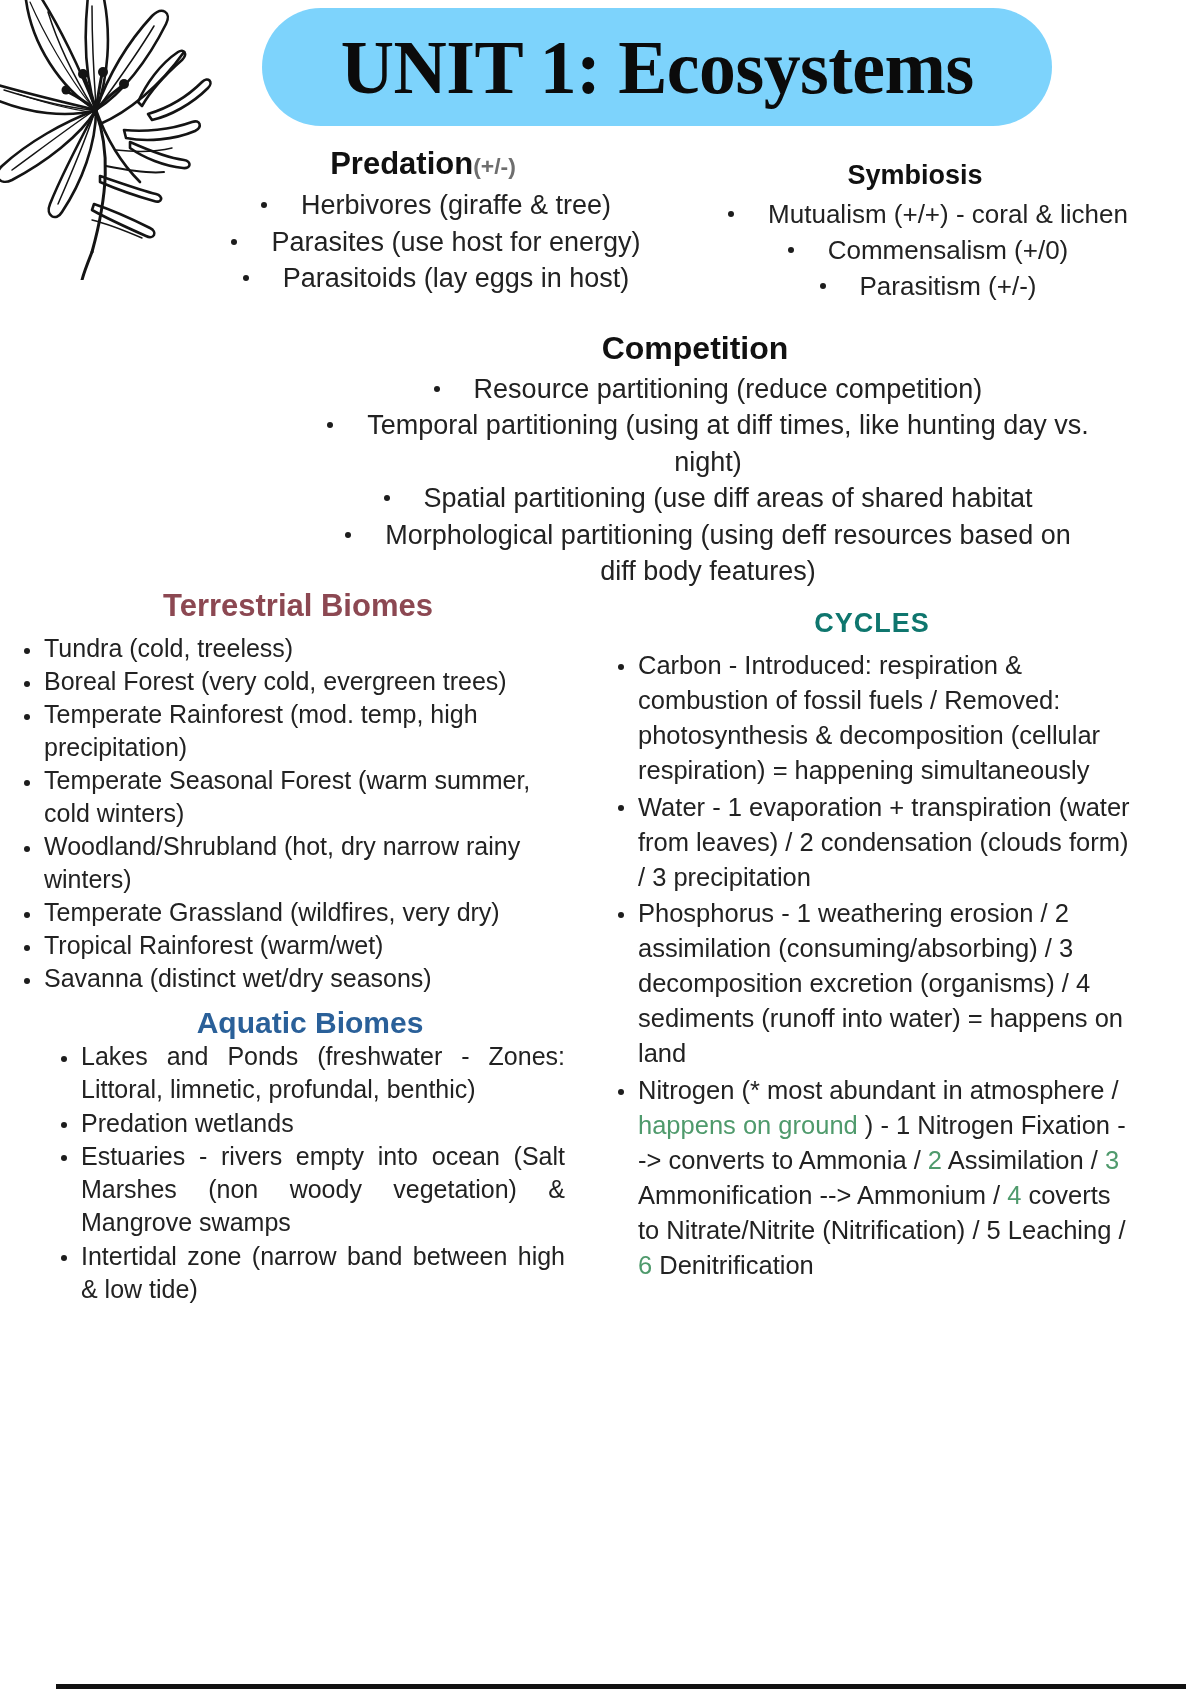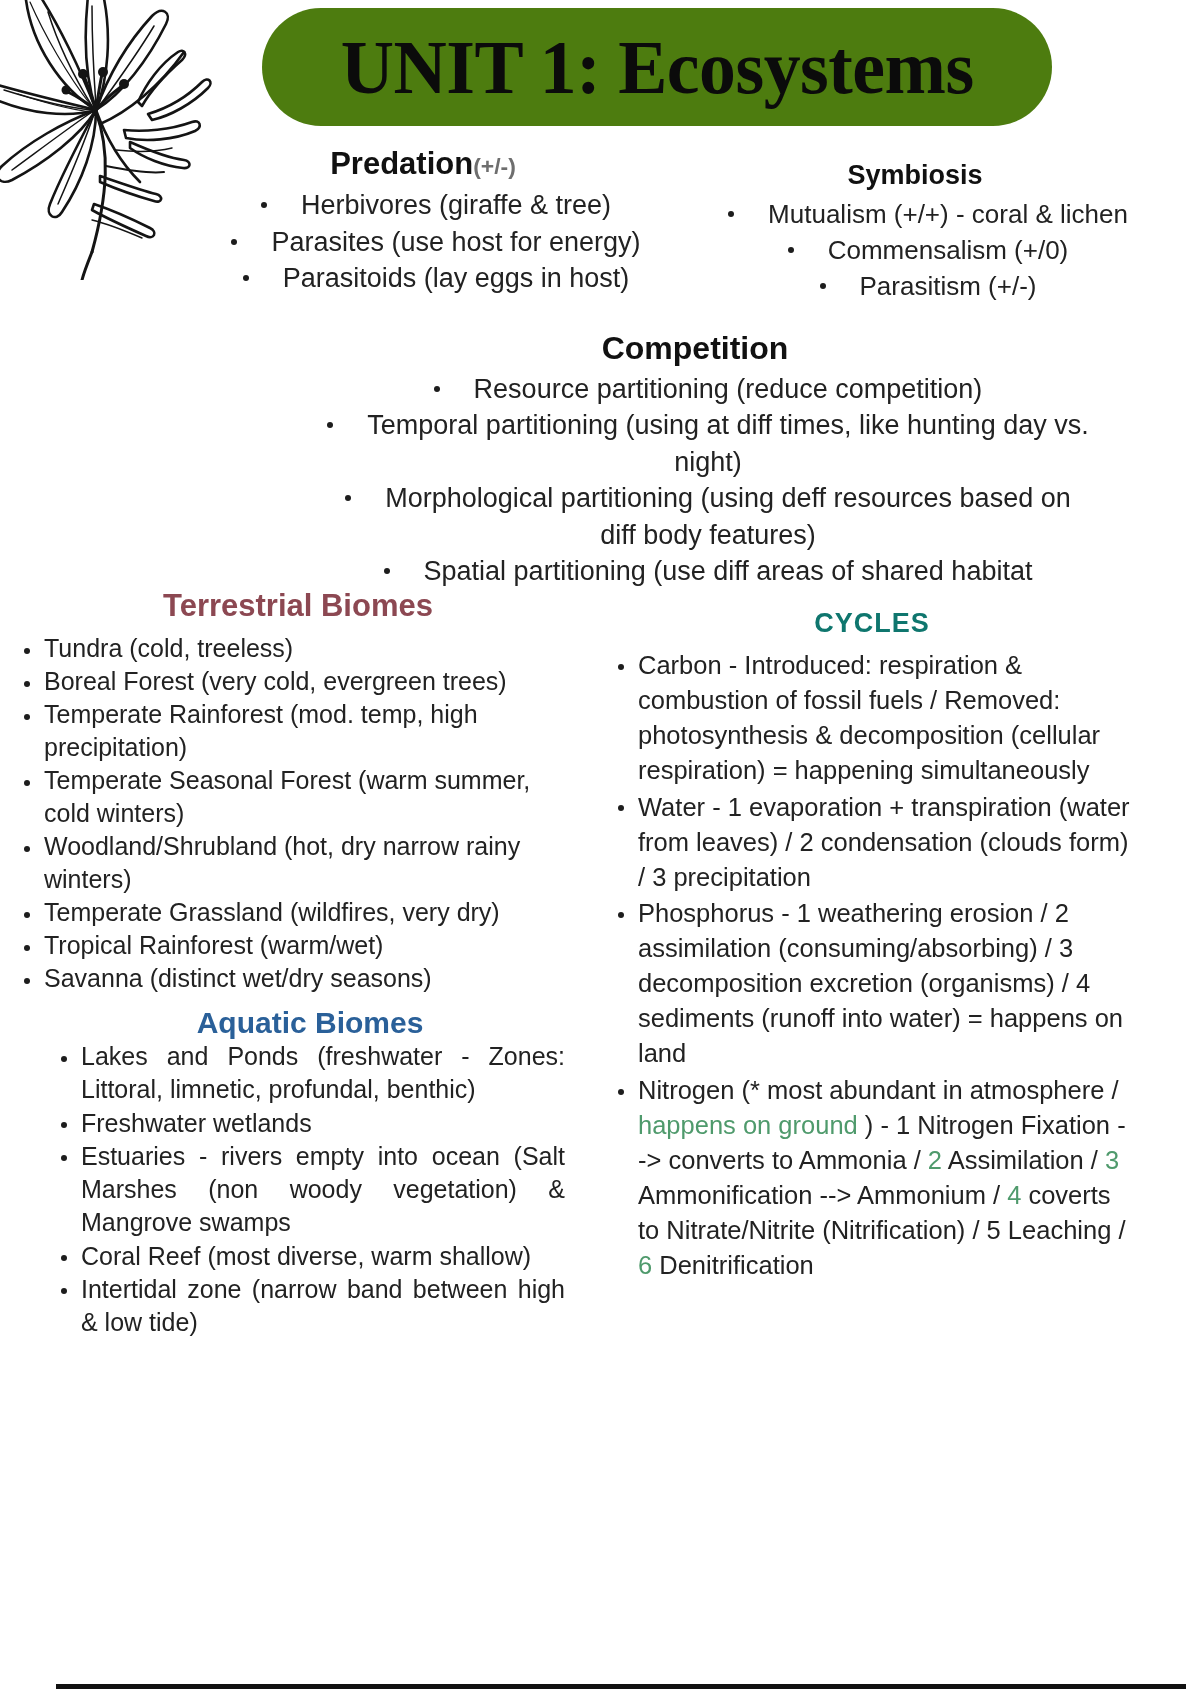--- a/index.html
+++ b/index.html
@@ -26,21 +26,21 @@
     pointer-events: none;
   }
 
   
   .banner {
     position: absolute;
     left: 262px;
     top: 8px;
     width: 790px;
     height: 118px;
-    background: #4d7c0f;
+    background: #7dd3fc;
     border-radius: 60px;
     display: flex;
     align-items: center;
     justify-content: center;
   }
   .banner-title {
     font-family: "Liberation Serif", serif;
     font-weight: bold;
     font-size: 76px;
     line-height: 1;
@@ -261,22 +261,22 @@
     <li><span class="dot"></span><span>Commensalism (+/0)</span></li>
     <li><span class="dot"></span><span>Parasitism (+/-)</span></li>
   </ul>
 </div>
 
 <div class="competition">
   <div class="h-serif h-dark hd">Competition</div>
   <ul class="bl centered-list">
     <li><span class="dot"></span><span>Resource partitioning (reduce competition)</span></li>
     <li><span class="dot"></span><span>Temporal partitioning (using at diff times, like hunting day vs. night)</span></li>
+    <li><span class="dot"></span><span>Spatial partitioning (use diff areas of shared habitat</span></li>
     <li><span class="dot"></span><span>Morphological partitioning (using deff resources based on diff body features)</span></li>
-    <li><span class="dot"></span><span>Spatial partitioning (use diff areas of shared habitat</span></li>
   </ul>
 </div>
 
 <div class="terrestrial">
   <div class="h-serif h-maroon hd">Terrestrial Biomes</div>
   <ul class="bl">
     <li>Tundra  (cold, treeless)</li>
     <li>Boreal Forest (very cold, evergreen trees)</li>
     <li>Temperate Rainforest (mod. temp, high precipitation)</li>
     <li>Temperate Seasonal Forest (warm summer, cold winters)</li>
@@ -284,23 +284,22 @@
     <li> Temperate Grassland (wildfires, very dry)</li>
     <li>Tropical Rainforest (warm/wet)</li>
     <li>Savanna (distinct wet/dry seasons)</li>
   </ul>
 </div>
 
 <div class="aquatic">
   <div class="h-serif h-blue hd">Aquatic Biomes</div>
   <ul class="bl">
     <li>Lakes and Ponds (freshwater - Zones: Littoral, limnetic, profundal, benthic)</li>
-    <li>Freshwater wetlands</li>
+    <li>Predation wetlands</li>
     <li>Estuaries - rivers empty into ocean (Salt Marshes (non woody vegetation) &amp; Mangrove swamps</li>
-    <li>Coral Reef (most diverse, warm shallow)</li>
     <li>Intertidal zone (narrow band between high &amp; low tide)</li>
   </ul>
 </div>
 
 <div class="cycles">
   <div class="h-serif h-green hd">CYCLES</div>
   <ul class="bl">
     <li>Carbon - Introduced: respiration &amp; combustion of fossil fuels / Removed: photosynthesis &amp; decomposition (cellular respiration) = happening simultaneously</li>
     <li>Water - 1 evaporation + transpiration (water from leaves) / 2 condensation (clouds form) / 3 precipitation</li>
     <li>Phosphorus - 1 weathering erosion / 2 assimilation (consuming/absorbing)  / 3 decomposition excretion (organisms) / 4 sediments (runoff into water) = happens on land</li>

